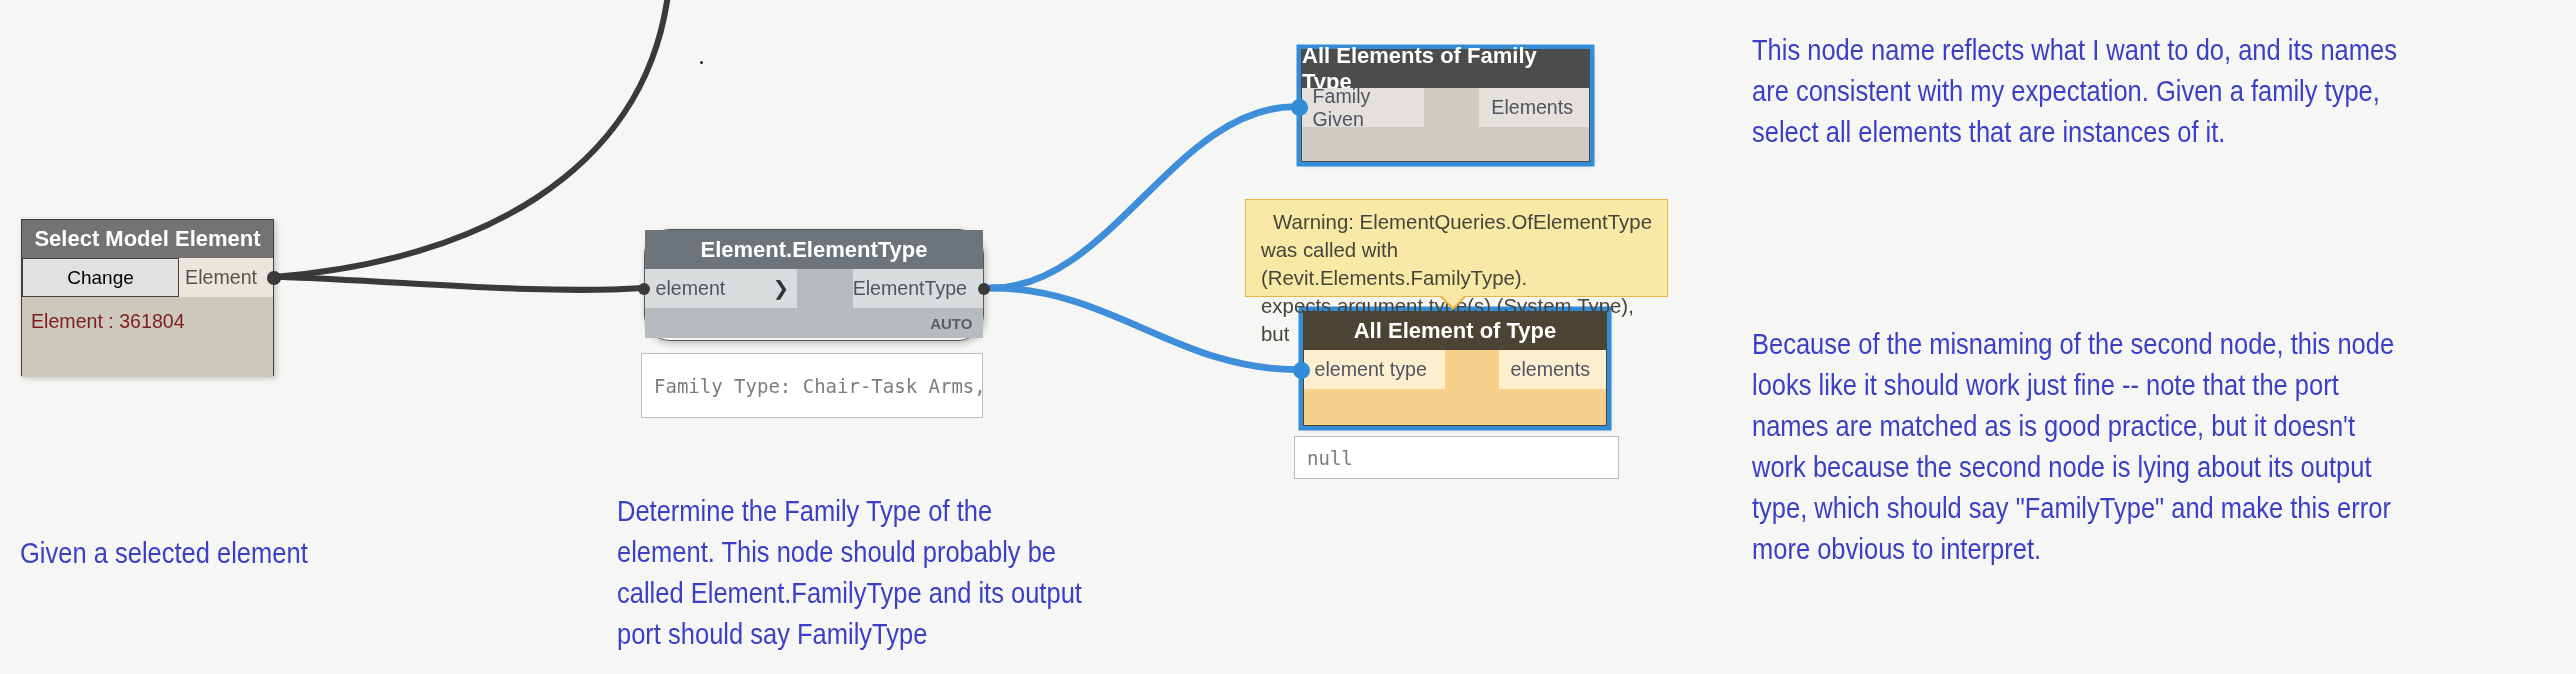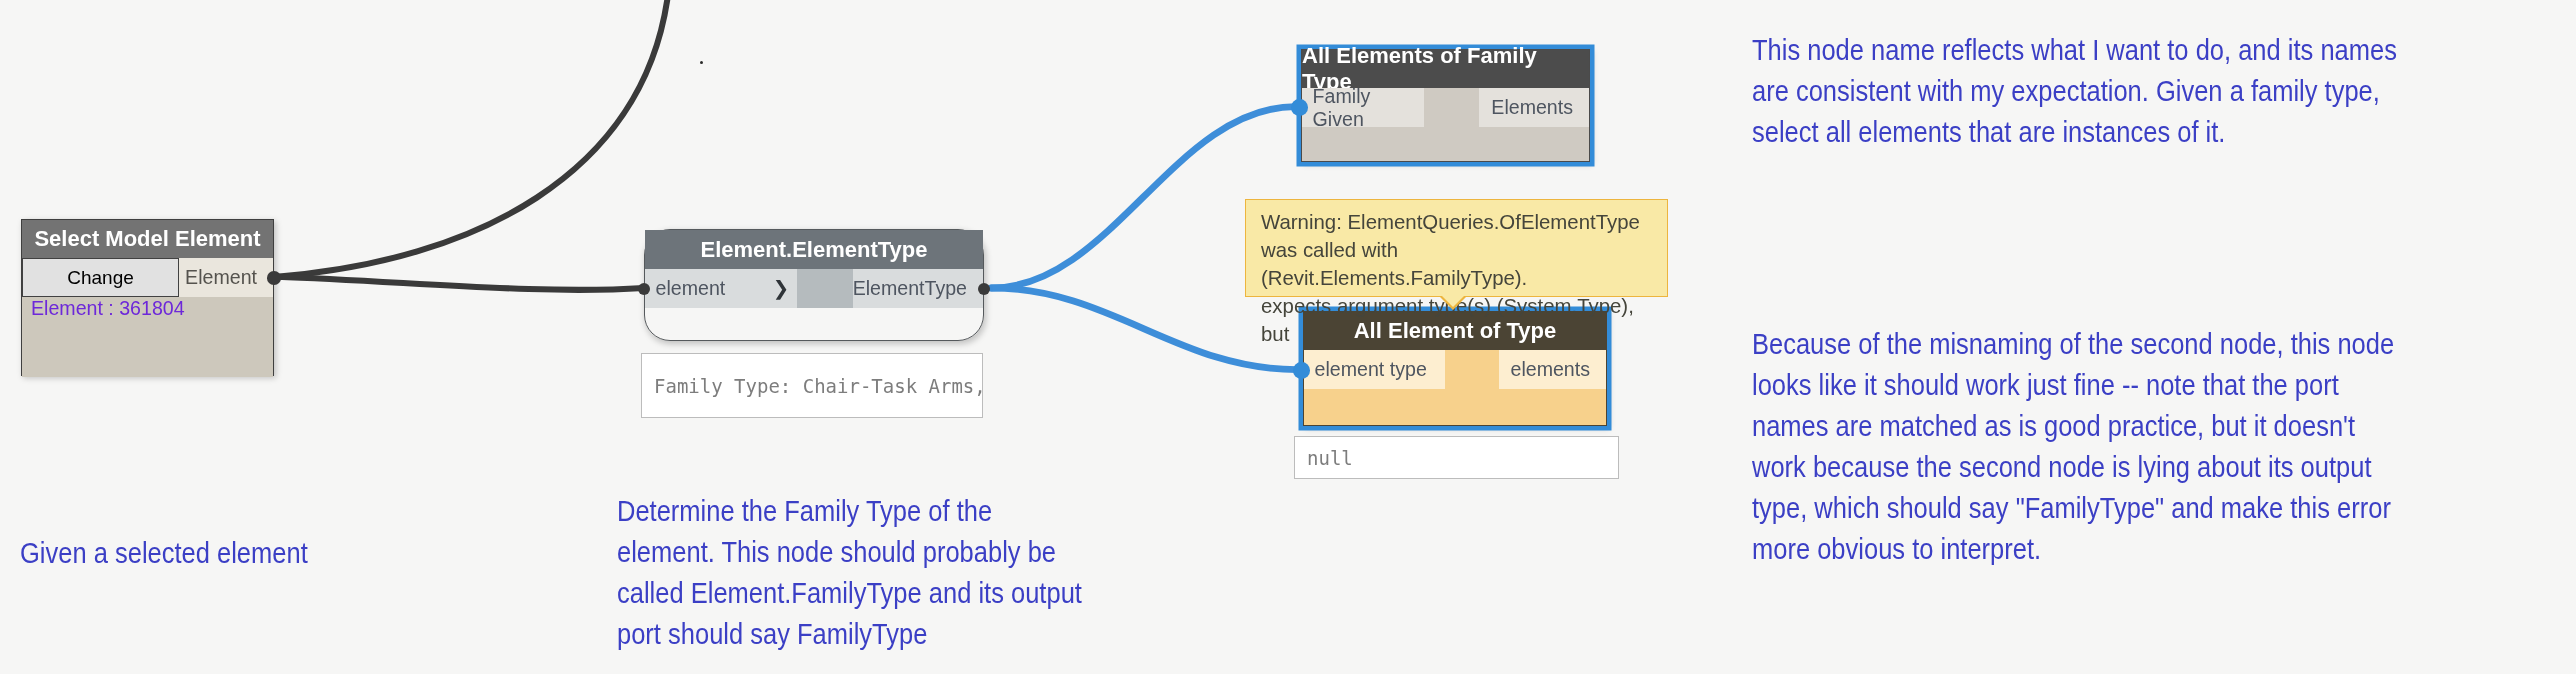--- a/index.html
+++ b/index.html
@@ -30,22 +30,22 @@
   .nub.dark{width:13.6px;height:13.6px;background:#3a3a3a;}
   .nub.blue{width:16.6px;height:16.6px;background:var(--selection);}
 
   
   .sme{left:21px;top:219px;width:253px;height:157px;border-color:#3f3f3f;}
   .sme .node-header{height:38px;background:#737373;}
   .sme .port-row{height:39px;background:#cdc8bc;}
   .sme .change-btn{width:157px;background:#e1e1e1;border:1.5px solid #414141;box-sizing:border-box;
         display:flex;align-items:center;justify-content:center;font-size:19px;color:#000000;}
   .sme .port.out{flex:1;background:#eae6dd;color:#55534e;}
-  .sme .node-body{height:80px;background:#cdc8bc;padding:0 9px;box-sizing:border-box;
-        font-size:19.6px;color:#6d28d9;}
+  .sme .node-body{height:80px;background:#cdc8bc;padding:13px 9px;box-sizing:border-box;
+        font-size:19.6px;color:#7f1d1d;}
 
   
   .eet{left:644px;top:229px;width:340px;height:112px;border-color:#55595c;border-radius:26px;}
   .eet .node-header{height:39px;background:#6d747a;}
   .eet .port-row{height:39px;background:#b5bbbe;}
   .eet .port.in{width:160px;background:#d9dcdd;}
   .eet .chevron{margin-left:auto;padding-right:7.6px;font-weight:bold;font-size:19.6px;color:#2f3438;}
   .eet .gap{width:59px;}
   .eet .port.out{flex:1;background:#d9dcdd;}
   .eet .node-footer{height:30px;background:#b5bbbe;display:flex;align-items:center;
@@ -139,20 +139,23 @@
     <div class="port-row">
       <div class="port in">
         <span>element</span>
         <span class="chevron">❯</span>
       </div>
       <div class="gap"></div>
       <div class="port out">
         <span>ElementType</span>
       </div>
     </div>
+    <div class="node-footer">
+      <span>AUTO</span>
+    </div>
     <div class="nub dark" style="left:-6.8px;top:53px;width:12px;height:12px;"></div>
     <div class="nub dark" style="right:-6.8px;top:53px;width:12px;height:12px;"></div>
   </div>
 
   <div class="preview eet-preview">
     <span>Family Type: Chair-Task Arms, Family: Chair-</span>
   </div>
 
   <div class="node aeft selected">
     <div class="node-header">
@@ -165,21 +168,21 @@
       <div class="gap"></div>
       <div class="port out">
         <span>Elements</span>
       </div>
     </div>
     <div class="node-body"></div>
     <div class="nub blue" style="left:-10.6px;top:49px;"></div>
   </div>
 
   <div class="tooltip">
-    <span style="display:block;">Warning: ElementQueries.OfElementType</span>
+    <span style="display:block;text-align:right;">Warning: ElementQueries.OfElementType</span>
     <span style="display:block;">was called with (Revit.Elements.FamilyType).</span>
     <span style="display:block;">expects argument type(s) (System.Type), but</span>
     <div class="caret-border"></div>
     <div class="caret-fill"></div>
   </div>
 
   <div class="node aet selected">
     <div class="node-header">
       <span>All Element of Type</span>
     </div>

